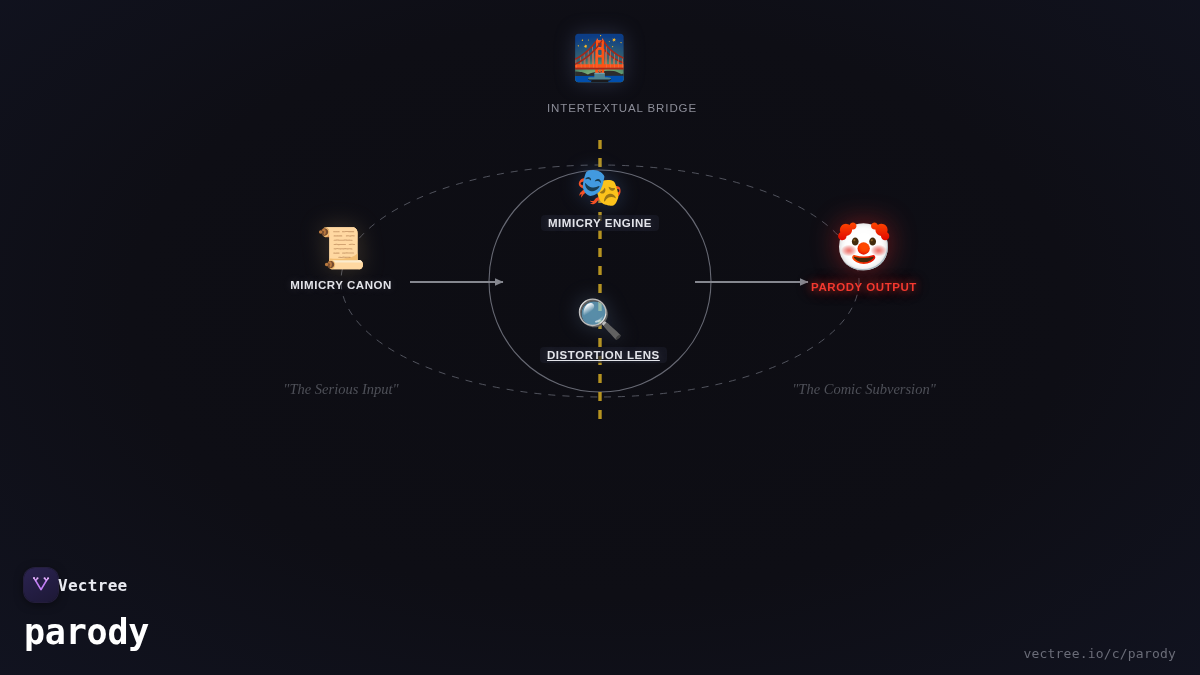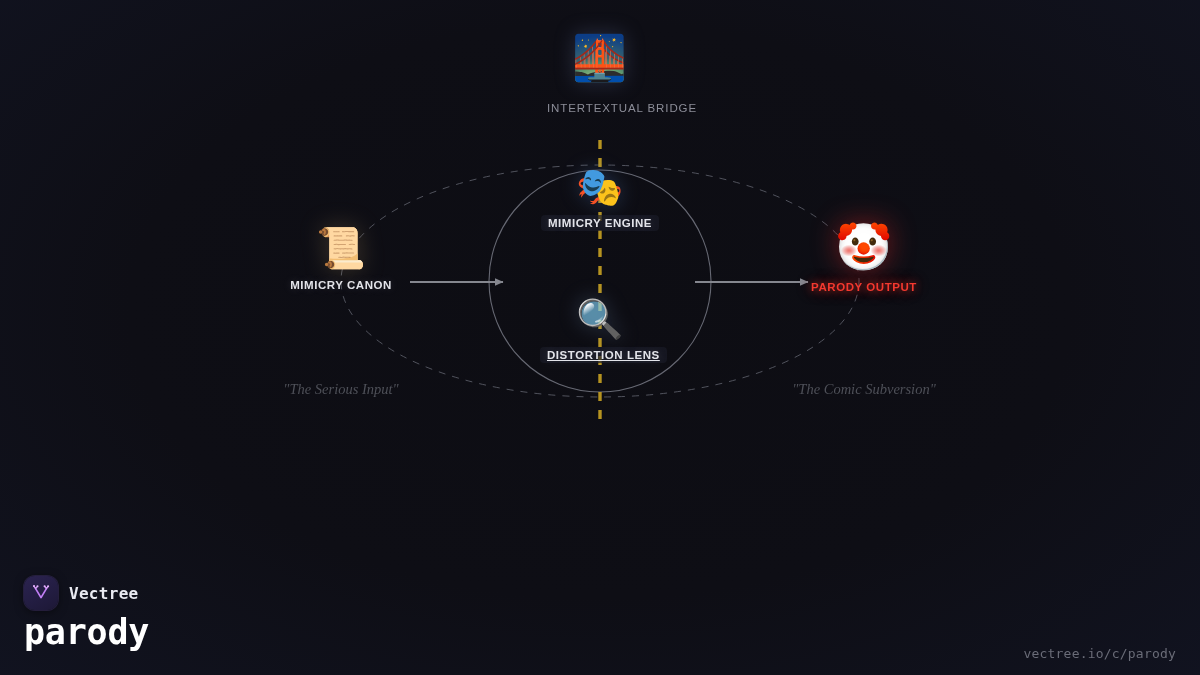--- a/index.html
+++ b/index.html
@@ -92,21 +92,21 @@
     font-size:14.5px;
     color:#4e5058;
     white-space:nowrap;
     text-align:center;
   }
   #quote-left  { left:261px; top:381px; width:160px; }
   #quote-right { left:784px; top:381px; width:160px; }
 
   
   #brand { position:absolute; left:24px; bottom:24px; }
-  #brand-row { display:flex; align-items:center; gap:11px; }
+  #brand-row { display:flex; align-items:center; }
   #brand-logo {
     width:34px; height:34px;
     border-radius:11px;
     background:linear-gradient(150deg,#2b2350 0%,#231d42 55%,#1d1836 100%);
     box-shadow:0 0 0 1px rgba(150,110,240,.18), 0 2px 10px rgba(0,0,0,.5);
     display:flex; align-items:center; justify-content:center;
     flex:none;
   }
   #brand-name {
     font-family:"DejaVu Sans Mono", monospace;
@@ -114,21 +114,21 @@
     font-weight:bold;
     color:#e9eaf1;
     letter-spacing:.3px;
   }
   #brand-title {
     font-family:"DejaVu Sans Mono", monospace;
     font-size:35px;
     font-weight:bold;
     color:#ffffff;
     letter-spacing:-0.2px;
-    margin-top:4px;
+    margin-top:12px;
     line-height:1.05;
   }
 
   
   #url {
     position:absolute; right:24px; bottom:14px;
     font-family:"DejaVu Sans Mono", monospace;
     font-size:13px;
     color:#6a6c78;
     letter-spacing:.2px;

